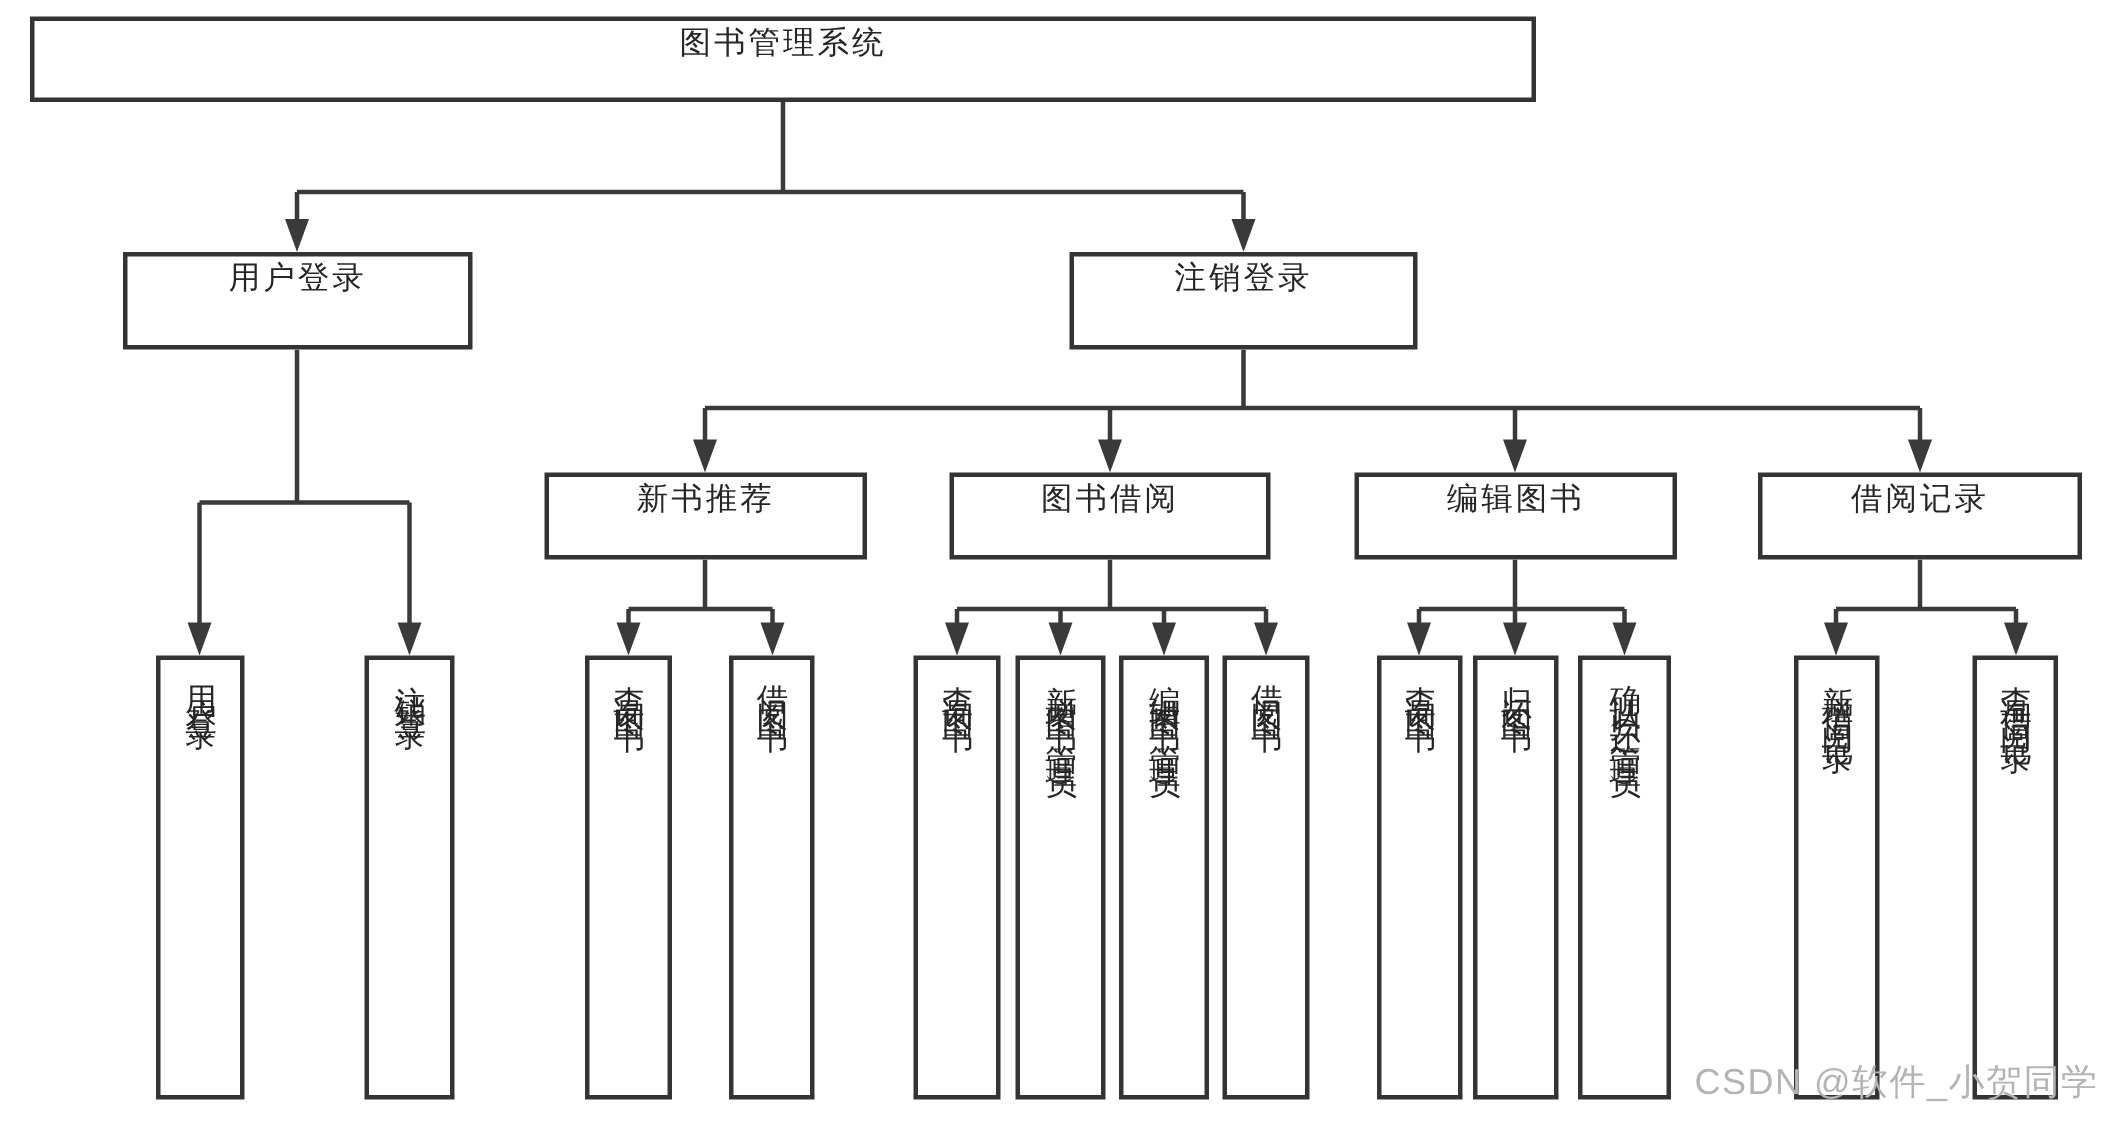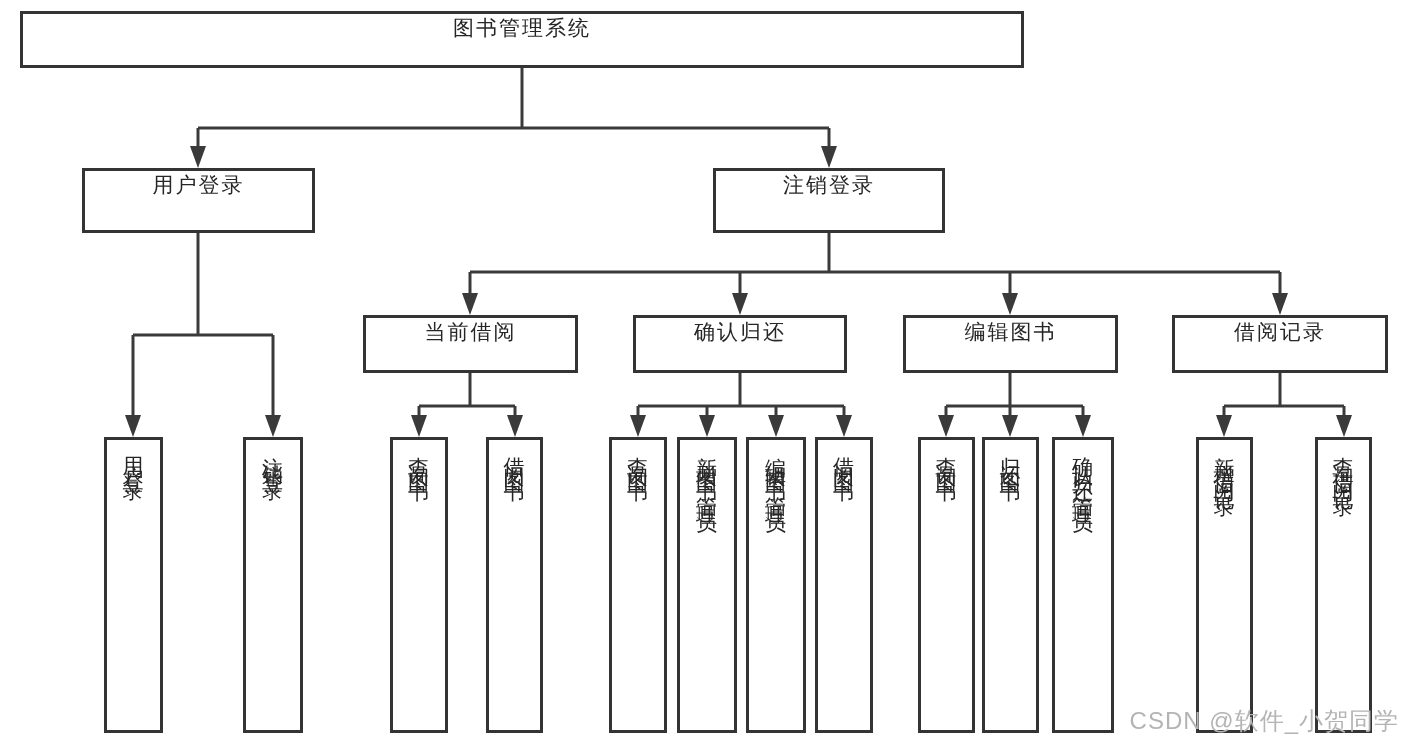--- a/index.html
+++ b/index.html
@@ -147,24 +147,24 @@
   </div>
 
   <div class="box" style="left:82px;top:168px;width:233px;height:65px">
     <span class="hlbl">用户登录</span>
   </div>
   <div class="box" style="left:713px;top:168px;width:232px;height:65px">
     <span class="hlbl">注销登录</span>
   </div>
 
   <div class="box" style="left:363px;top:315px;width:215px;height:58px">
-    <span class="hlbl">当前借阅</span>
+    <span class="hlbl">新书推荐</span>
   </div>
   <div class="box" style="left:633px;top:315px;width:214px;height:58px">
-    <span class="hlbl">确认归还</span>
+    <span class="hlbl">图书借阅</span>
   </div>
   <div class="box" style="left:903px;top:315px;width:215px;height:58px">
     <span class="hlbl">编辑图书</span>
   </div>
   <div class="box" style="left:1172px;top:315px;width:216px;height:58px">
     <span class="hlbl">借阅记录</span>
   </div>
 
   <div class="box" style="left:104px;top:437px;width:59px;height:296px">
     <span class="vlbl">用户登录</span>

